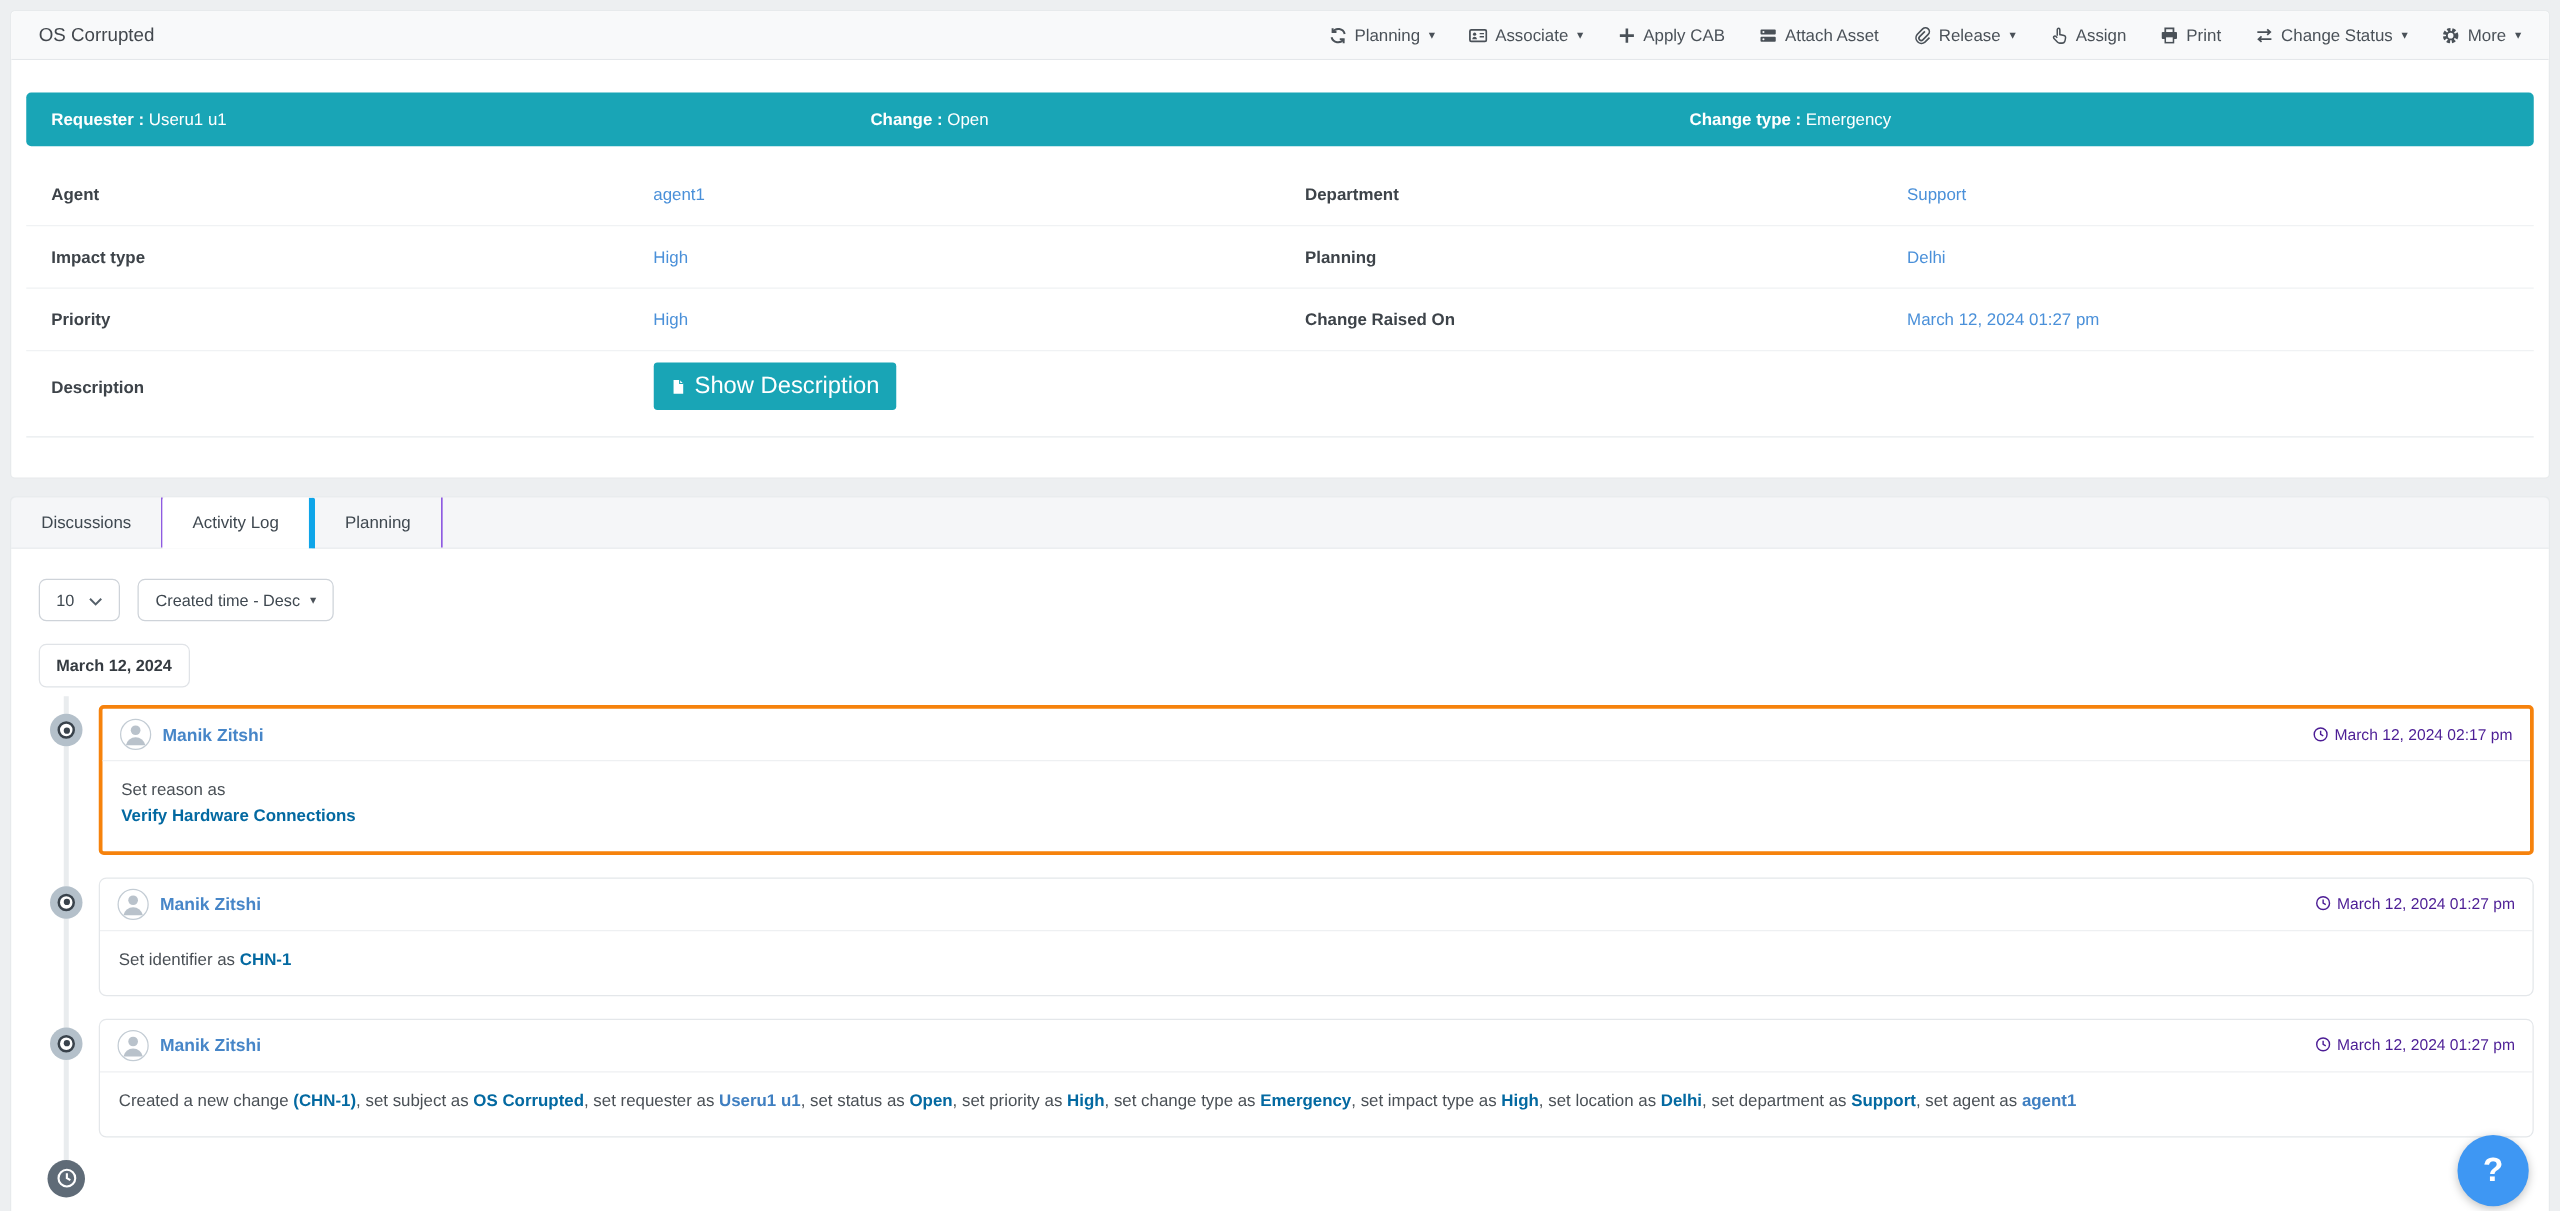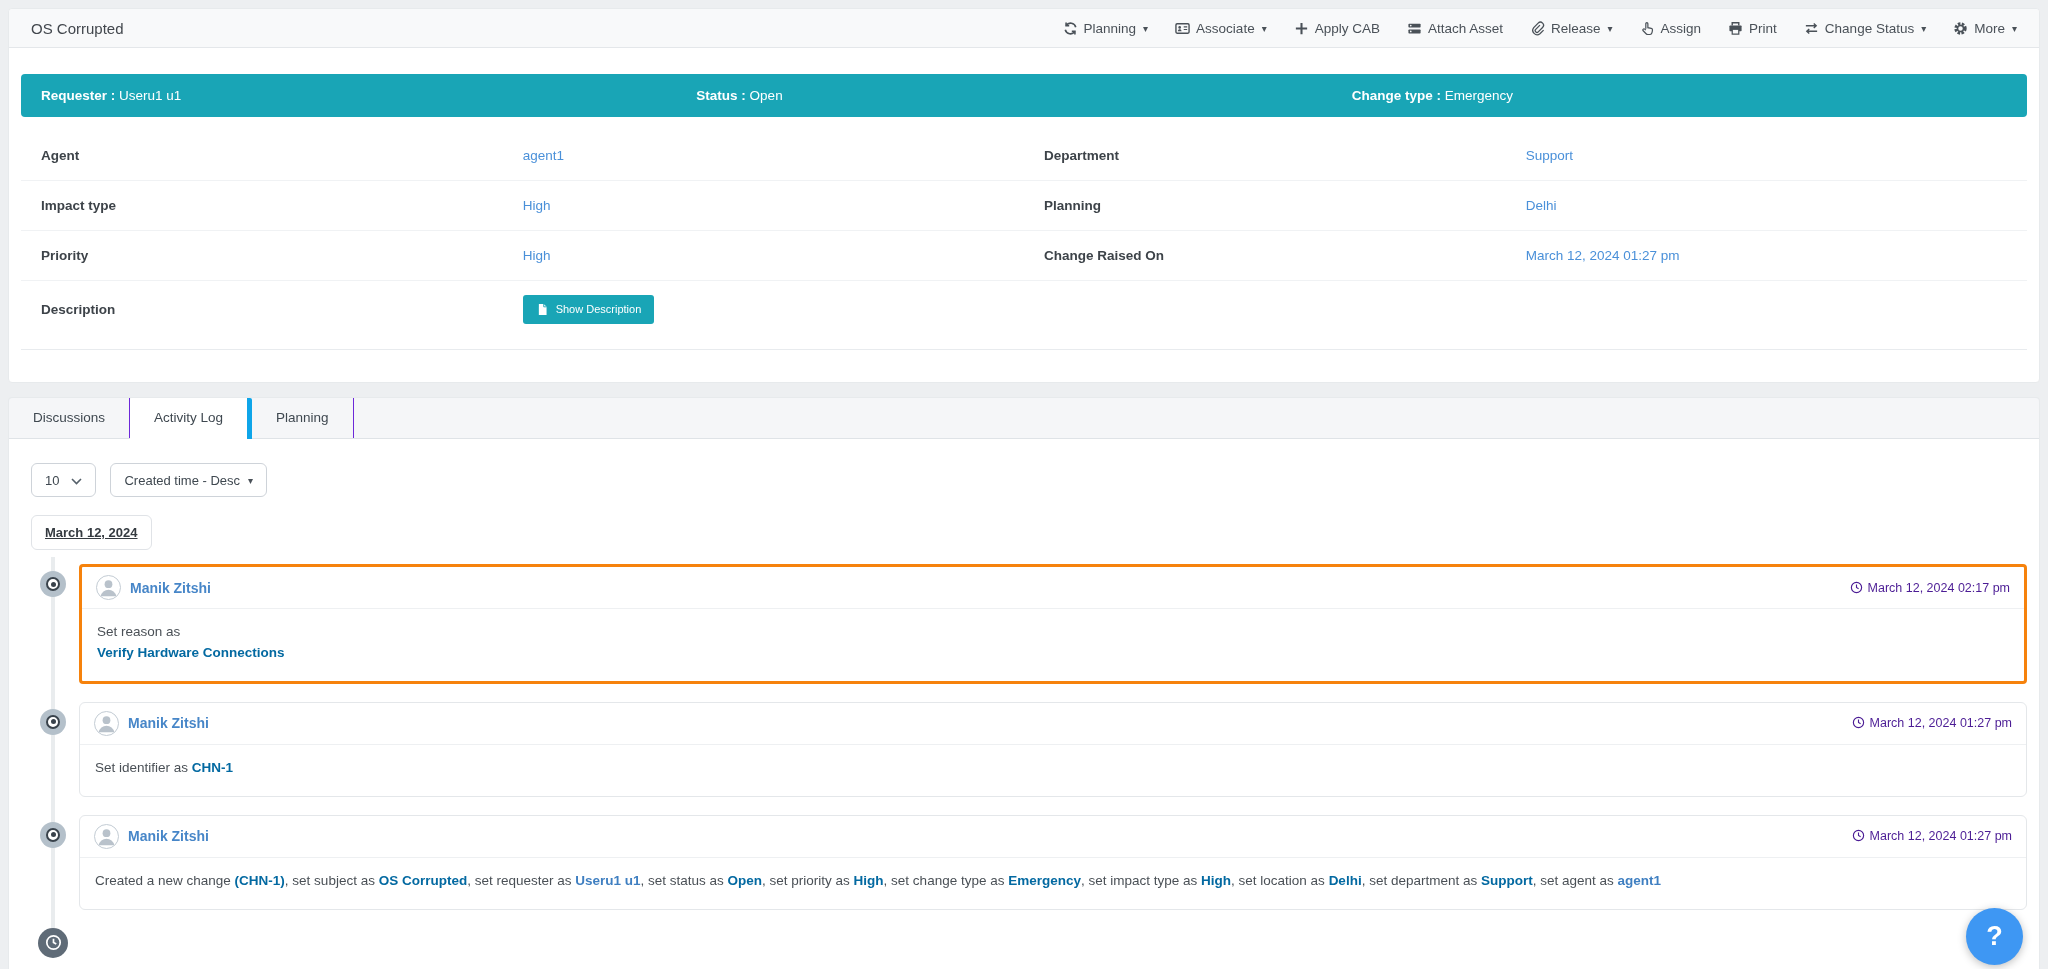--- a/index.html
+++ b/index.html
@@ -65,21 +65,21 @@
   .detail-value { color: #4a90d9; cursor: pointer; }
   .show-desc-btn {
     display: inline-flex;
     align-items: center;
     gap: 7px;
     background: #19a5b6;
     color: #fff;
     border: none;
     padding: 8px 13px;
     border-radius: 3px;
-    font-size: 11px;
+    font-size: 19px;
     font-family: inherit;
     cursor: pointer;
   }
   .details-divider { margin: 12px 12px 0; border-bottom: 1px solid #e8ebee; }
   .panel1-footer { height: 32px; }
 
   
   .panel2 { margin: 14px 8px 0; border: 1px solid #e7eaec; border-radius: 4px 4px 0 0; border-bottom: none; }
   .tabbar {
     display: flex;
@@ -142,21 +142,20 @@
     z-index: 2;
     display: inline-block;
     margin-left: 10px;
     background: #fff;
     border: 1px solid #e0e3e7;
     border-radius: 6px;
     padding: 9px 13px;
     font-weight: 700;
     font-size: 13px;
     color: #353b41;
-    text-decoration: underline;
   }
   .entries { margin-top: 14px; }
   .timeline-entry { position: relative; margin-left: 58px; margin-bottom: 18px; }
   .marker {
     position: absolute;
     left: -39px;
     top: 7px;
     width: 26px; height: 26px;
     border-radius: 50%;
     background: #b4c0ca;
@@ -303,21 +302,21 @@
       </div>
     </div>
   </div>
 
   <div class="banner">
     <div class="banner-col">
       <span class="banner-label">Requester :</span>
       <span>Useru1 u1</span>
     </div>
     <div class="banner-col">
-      <span class="banner-label">Status :</span>
+      <span class="banner-label">Change :</span>
       <span>Open</span>
     </div>
     <div class="banner-col">
       <span class="banner-label">Change type :</span>
       <span>Emergency</span>
     </div>
   </div>
 
   <div class="details">
     <div class="details-half">

